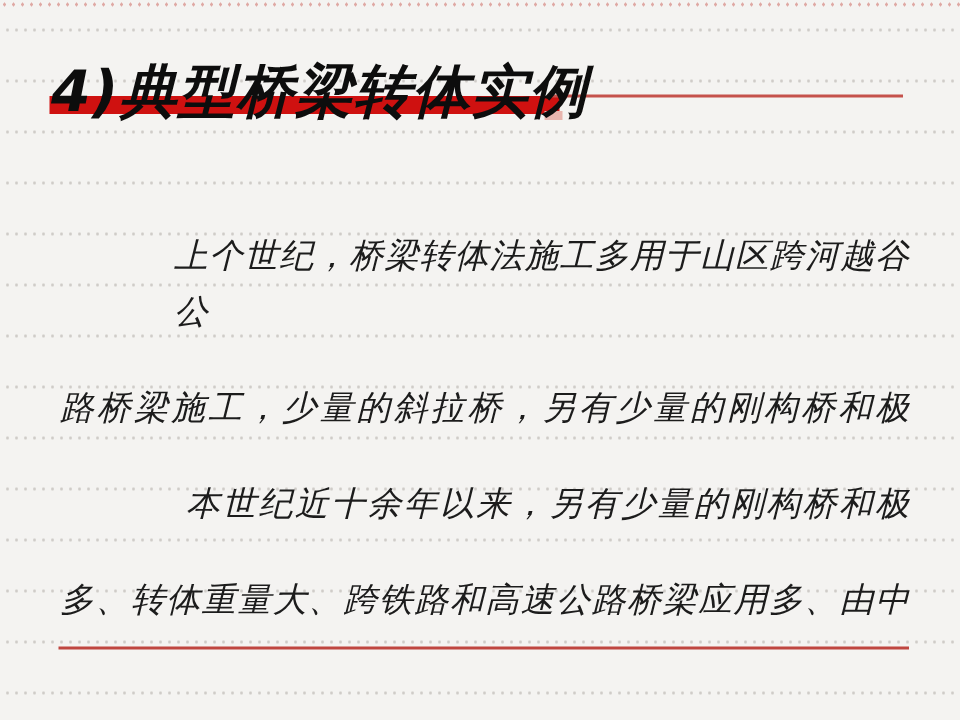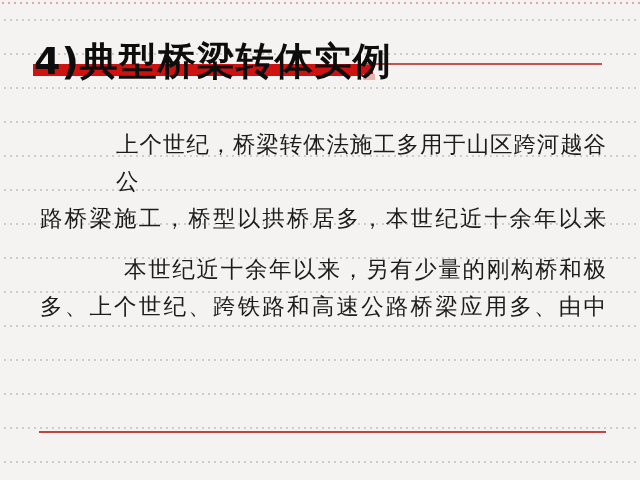--- a/index.html
+++ b/index.html
@@ -10,20 +10,21 @@
   .slide {
     position: relative;
     width: 640px;
     height: 480px;
     overflow: hidden;
     background-color: var(--background, #f4f3f1);
     background-image: radial-gradient(circle, var(--dot-gray, #cfccc8) 0.8px, rgba(0,0,0,0) 1.1px);
     background-size: 6px 34px;
     background-position: 2px 3px;
     font-family: "DejaVu Sans", sans-serif;
+    font-style: italic;
   }
   .top-dots {
     position: absolute;
     left: 0; top: 1px;
     width: 640px; height: 4px;
     background-image: radial-gradient(circle, var(--dot-pink, #dfa9a4) 1px, rgba(0,0,0,0) 1.2px);
     background-size: 6px 4px;
   }
   .title-area {
     position: absolute;
@@ -64,20 +65,21 @@
     position: absolute;
     left: 40px; top: 126px;
     width: 566px;
   }
   .para { margin: 0 0 14px 0; }
   .line {
     font-size: 22.5px;
     line-height: 37px;
     color: var(--body-text, #1c1c1c);
     white-space: nowrap;
+    margin-top: 27px;
   }
   .line.full {
     white-space: normal;
     text-align: justify;
     text-align-last: justify;
   }
   .line.indent1 { padding-left: 76px; }
   .line.indent2 { padding-left: 84px; }
   .bottom-rule {
     position: absolute;
@@ -96,23 +98,23 @@
   <div class="title-area">
     <div class="title-bar"></div>
     <div class="title-bar-shadow"></div>
     <div class="title-thinline"></div>
     <h1 class="title">4)典型桥梁转体实例</h1>
   </div>
 
   <div class="body">
     <div class="para">
       <div class="line full indent1">上个世纪，桥梁转体法施工多用于山区跨河越谷公</div>
-      <div class="line full">路桥梁施工，桥型以拱桥居多，本世纪近十余年以来</div>
+      <div class="line full">路桥梁施工，少量的斜拉桥，另有少量的刚构桥和极</div>
     </div>
     <div class="para">
       <div class="line full indent2">本世纪近十余年以来，另有少量的刚构桥和极</div>
-      <div class="line full">多、上个世纪、跨铁路和高速公路桥梁应用多、由中</div>
+      <div class="line full">多、转体重量大、跨铁路和高速公路桥梁应用多、由中</div>
     </div>
   </div>
 
   <div class="bottom-rule"></div>
 
 </div>
 
 </body></html>

